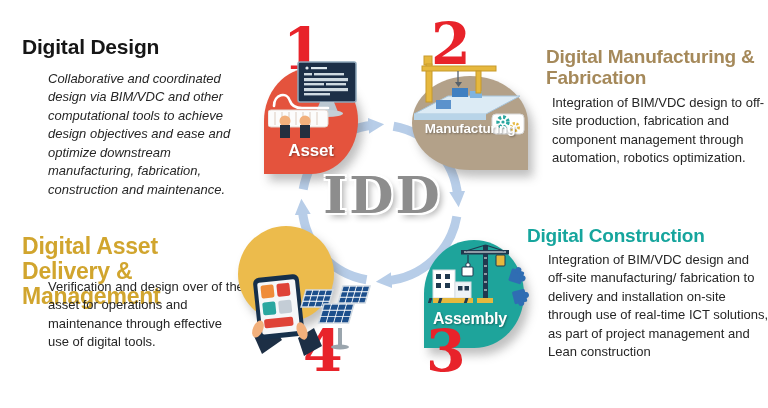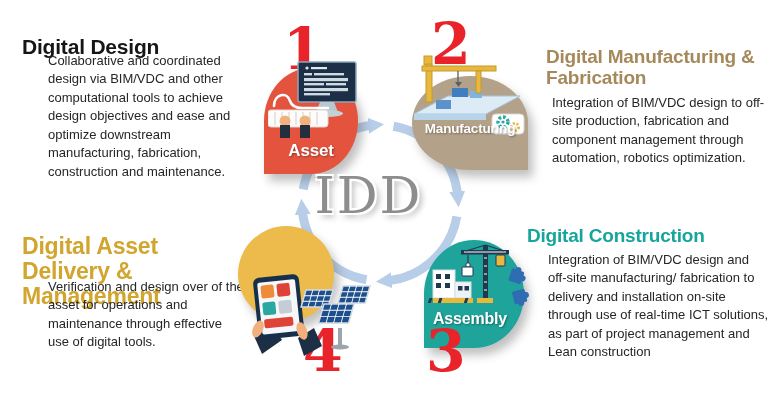--- a/index.html
+++ b/index.html
@@ -9,21 +9,21 @@
     position:relative; width:768px; height:408px; background:#ffffff;
     overflow:hidden;
   }
   
   .section-heading { position:absolute; font-weight:bold; line-height:1.08; letter-spacing:-0.2px; }
   .heading-design        { left:22px;  top:36px;  font-size:21px; color:#161616; width:210px; }
   .heading-manufacturing { left:525px; top:47px;  font-size:19px; color:#a5895a; width:242px;margin-left:21px; }
   .heading-construction  { left:527px; top:226px; font-size:19px; color:#16a59d; width:240px; }
   .heading-asset         { left:22px;  top:234px; font-size:23px; color:#d1a52e; width:208px; }
   .section-body { position:absolute; font-size:13px; line-height:1.42; color:#262626; }
-  .body-design        { left:48px;  top:52px;  width:192px; }
+  .body-design        { left:48px;  top:70px;  width:192px;font-style:italic; }
   .body-manufacturing { left:552px; top:94px;  width:218px; }
   .body-construction  { left:548px; top:251px; width:222px; }
   .body-asset         { left:48px;  top:278px; width:196px; }
   
   .ring-svg { position:absolute; left:0; top:0; z-index:1; }
   
   .node { position:absolute; z-index:2; box-shadow:5px 7px 10px rgba(90,90,90,.38); }
   .node-design        { left:264px; top:68px;  width:94px;  height:106px; background:#e4533d; border-radius:50% 50% 50% 0; }
   .node-manufacturing { left:412px; top:76px;  width:116px; height:94px;  background:#b3a189; border-radius:50% 50% 0 50%; }
   .node-assembly      { left:424px; top:240px; width:100px; height:108px; background:#1ea49b; border-radius:50% 50% 50% 0; }
@@ -40,22 +40,22 @@
   .num {
     position:absolute; z-index:3; color:#e8232a; font-family:"DejaVu Serif", serif;
     font-weight:bold; font-size:57px; line-height:1;
   }
   .num-1 { left:283px; top:20px; }
   .num-2 { left:431px; top:15px; }
   .num-3 { left:426px; top:322px; }
   .num-4 { left:303px; top:322px; }
   
   .idd {
-    position:absolute; z-index:2; left:296px; top:170px; width:145px; text-align:center;
-    font-family:"DejaVu Serif", serif; font-weight:normal; font-size:51px; line-height:1;
+    position:absolute; z-index:2; left:310px; top:170px; width:145px; text-align:center;
+    font-family:"DejaVu Serif", serif; font-weight:bold; font-size:51px; line-height:1;
     color:#8d8d8d; letter-spacing:2px;
     text-shadow:-2px -2px 0 #fff, 2px -2px 0 #fff, -2px 2px 0 #fff, 2px 2px 0 #fff, 4px 4px 6px rgba(0,0,0,.3);
   }
   .illu { position:absolute; z-index:4; }
 </style>
 </head>
 <body>
 
 <div class="canvas">
 

